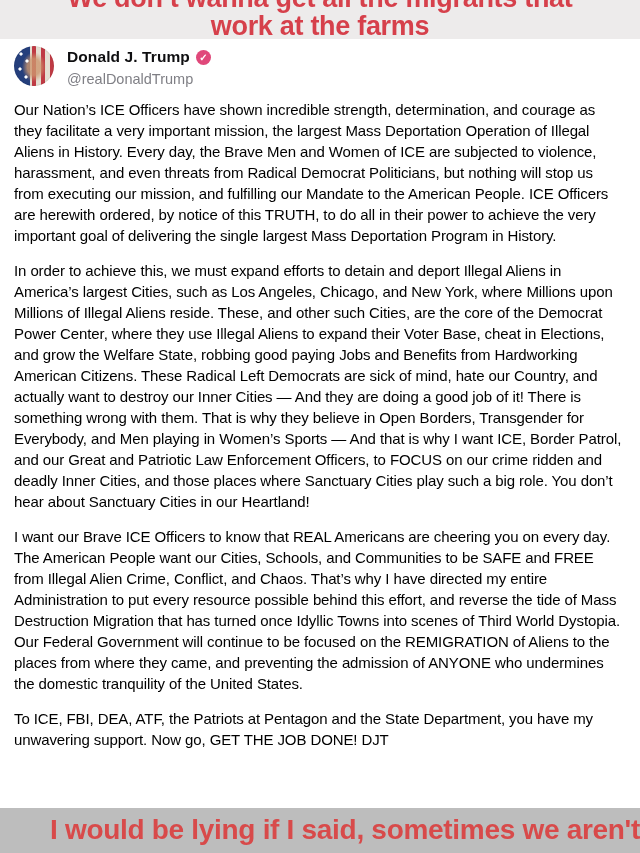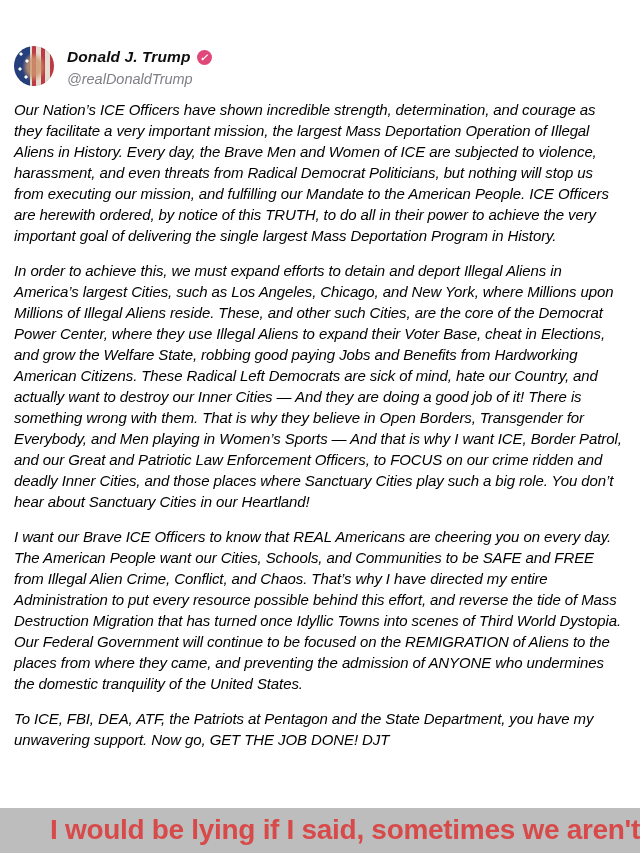--- a/index.html
+++ b/index.html
@@ -34,21 +34,20 @@
   }
 
   
   .post-body {
     position: absolute;
     top: 39px; left: 0; right: 0;
     height: 769px;
     background: #ffffff;
     padding: 6px 14px 0 14px;
     overflow: hidden;
-    font-style: italic;
   }
 
   .profile-row {
     display: flex;
     align-items: flex-start;
     margin: 1px 0 12px 0;
   }
   .avatar {
     width: 40px; height: 40px;
     border-radius: 50%;
@@ -112,20 +111,26 @@
     line-height: 32px;
     letter-spacing: -0.3px;
     color: #d84a4a;
   }
 </style>
 </head>
 <body>
 
 <div class="screen">
 
+  <div class="top-band">
+    <div class="caption-lines">
+      <div>We don’t wanna get all the migrants that</div>
+      <div>work at the farms</div>
+    </div>
+  </div>
 
   <div class="post-body">
 
     <div class="profile-row">
       <div class="avatar"></div>
       <div class="profile-meta">
         <div class="name-row">
           <span class="display-name">Donald J. Trump</span>
           <span class="verified-badge">✓</span>
         </div>

